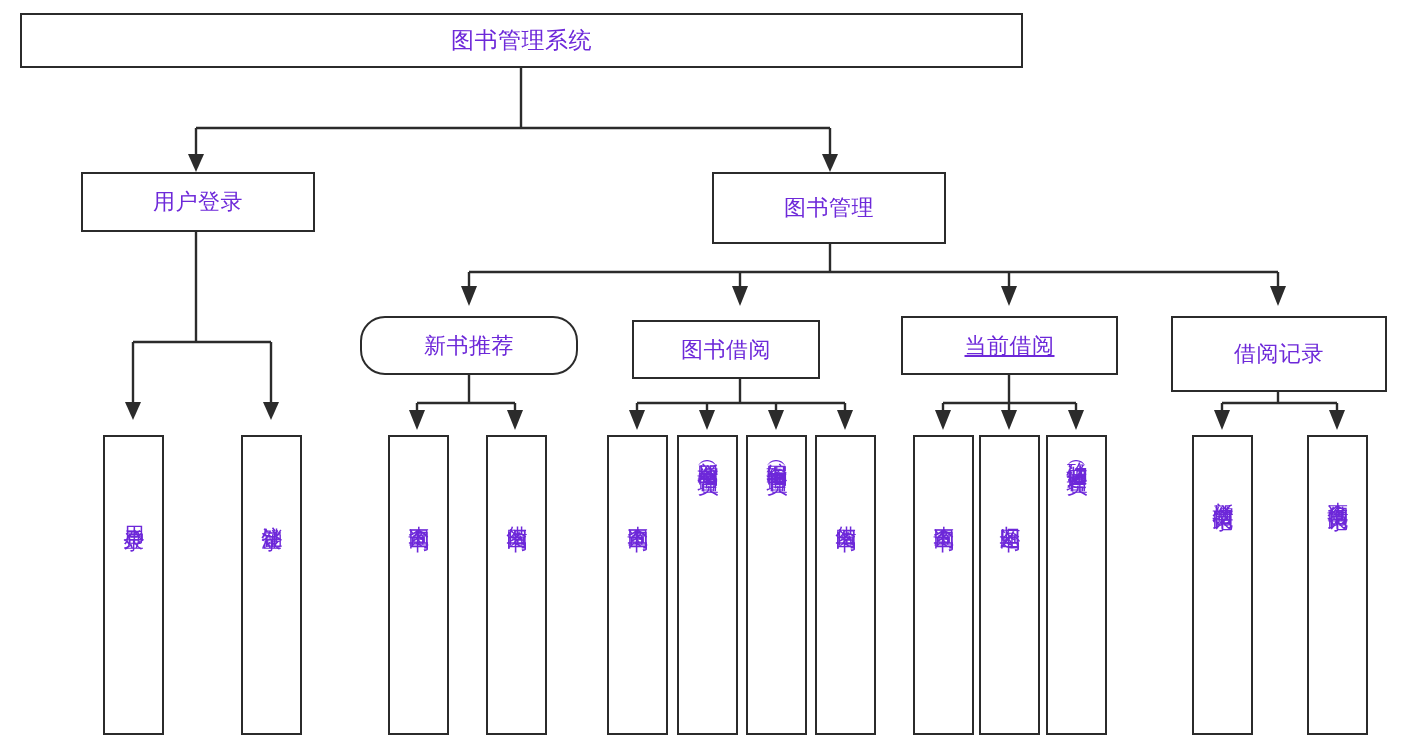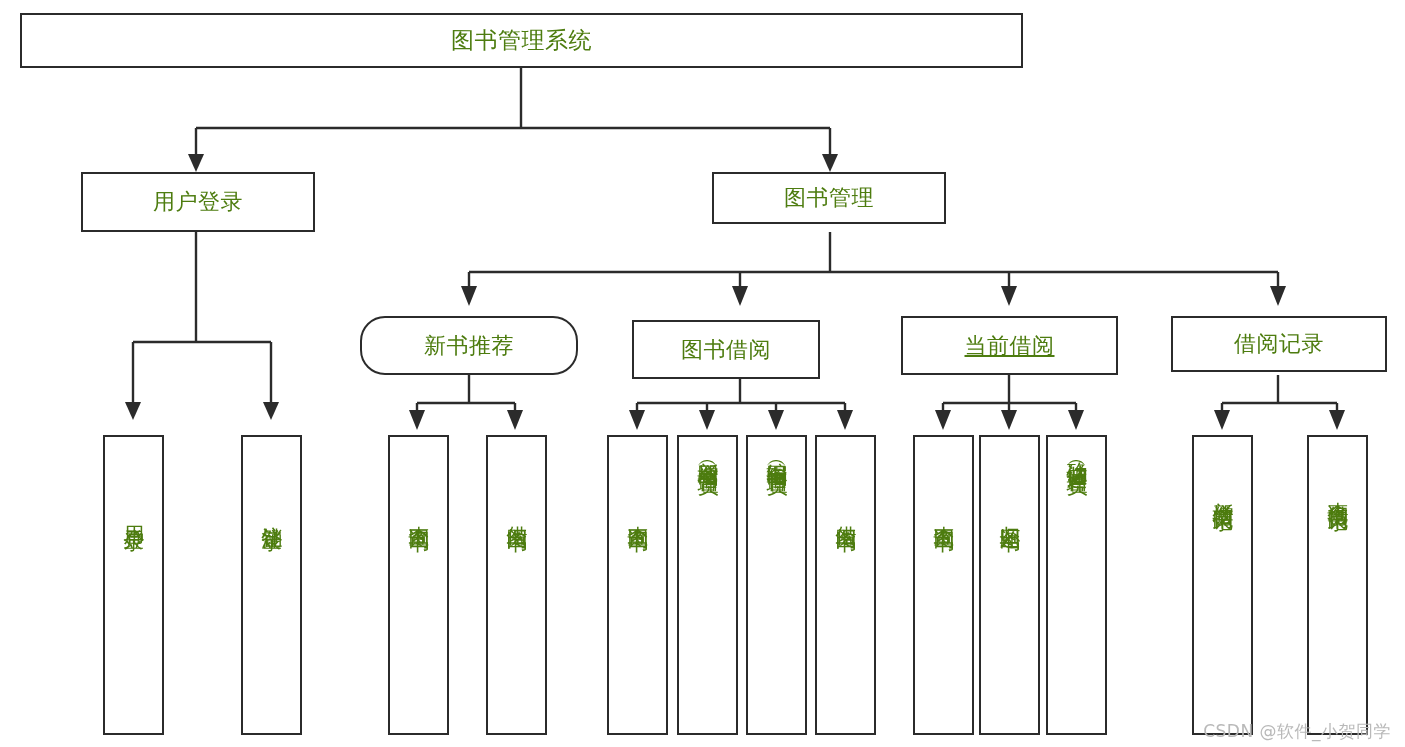--- a/index.html
+++ b/index.html
@@ -38,21 +38,21 @@
   }
   
   .node {
     position: absolute;
     box-sizing: border-box;
     background: #ffffff;
     border: 2.6px solid #2b2b2b;
     display: flex;
     align-items: center;
     justify-content: center;
-    color: #4d7c0f;
+    color: #6d28d9;
   }
   .node-label {
     display: block;
     line-height: 1.18;
     white-space: nowrap;
   }
   
   .node.h .node-label {
     writing-mode: horizontal-tb;
     font-size: 22px;
@@ -170,37 +170,37 @@
   </svg>
 
   <div class="node h root" style="left:20px; top:13px; width:1003px; height:55px;">
     <span class="node-label">图书管理系统</span>
   </div>
 
   <div class="node h" style="left:81px; top:172px; width:234px; height:60px;">
     <span class="node-label">用户登录</span>
   </div>
 
-  <div class="node h" style="left:712px; top:172px; width:234px; height:52px;">
+  <div class="node h" style="left:712px; top:172px; width:234px; height:72px;">
     <span class="node-label">图书管理</span>
   </div>
 
   <div class="node h" style="left:360px; top:316px; width:218px; height:59px;border-radius:25px;">
     <span class="node-label">新书推荐</span>
   </div>
 
   <div class="node h" style="left:632px; top:320px; width:188px; height:59px;">
     <span class="node-label">图书借阅</span>
   </div>
 
   <div class="node h" style="left:901px; top:316px; width:217px; height:59px;text-decoration:underline;">
     <span class="node-label">当前借阅</span>
   </div>
 
-  <div class="node h" style="left:1171px; top:316px; width:216px; height:56px;">
+  <div class="node h" style="left:1171px; top:316px; width:216px; height:76px;">
     <span class="node-label">借阅记录</span>
   </div>
 
   <div class="node v short" style="left:103px; top:435px; width:61px; height:300px;">
     <span class="node-label">用户登录</span>
   </div>
 
   <div class="node v short" style="left:241px; top:435px; width:61px; height:300px;">
     <span class="node-label">注销登录</span>
   </div>
@@ -242,15 +242,14 @@
   </div>
 
   <div class="node v medium" style="left:1192px; top:435px; width:61px; height:300px;">
     <span class="node-label">新增借阅记录</span>
   </div>
 
   <div class="node v medium" style="left:1307px; top:435px; width:61px; height:300px;">
     <span class="node-label">查询借阅记录</span>
   </div>
 
-  <div id="watermark">CSDN @软件_小贺同学</div>
 
 </div>
 
 </body></html>

